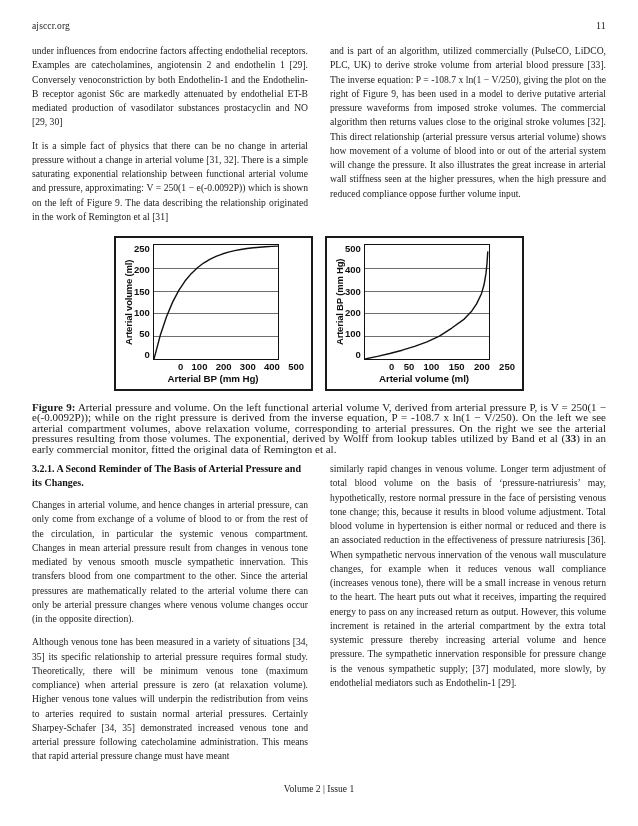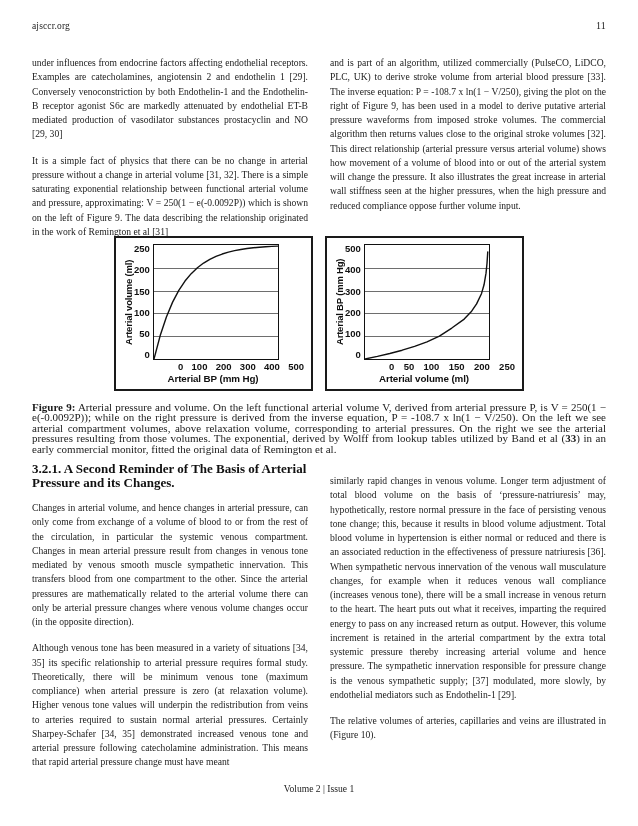--- a/index.html
+++ b/index.html
@@ -41,21 +41,21 @@
     position: absolute;
     left: 32px;
     top: 44px;
     width: 574px;
     display: flex;
     gap: 22px;
   }
   .col { width: 276px; }
 
   p.body {
-    margin: 12px 0 9px 0;
+    margin: 0 0 9px 0;
     font-size: 9.6px;
     line-height: 14.25px;
     text-align: justify;
     text-justify: inter-word;
     hyphens: manual;
   }
   p.body:last-child { margin-bottom: 0; }
 
   
   .figure-wrap {
@@ -157,21 +157,21 @@
   .cols-lower {
     position: absolute;
     left: 32px;
     top: 462px;
     width: 574px;
     display: flex;
     gap: 22px;
   }
   h3.section {
     margin: 0 0 9px 0;
-    font-size: 13px;
+    font-size: 10px;
     line-height: 13.6px;
     font-weight: bold;
     color: #111;
   }
 
   
   .footer {
     position: absolute;
     left: 32px;
     top: 783px;
@@ -280,21 +280,20 @@
   </div>
 
   <div class="cols-lower">
     <div class="col">
       <h3 class="section">3.2.1. A Second Reminder of The Basis of Arterial Pressure and its Changes.</h3>
       <p class="body">Changes in arterial volume, and hence changes in arterial pressure, can only come from exchange of a volume of blood to or from the rest of the circulation, in particular the systemic venous compartment. Changes in mean arterial pressure result from changes in venous tone mediated by venous smooth muscle sympathetic innervation. This transfers blood from one compartment to the other. Since the arterial pressures are mathematically related to the arterial volume there can only be arterial pressure changes where venous volume changes occur (in the opposite direction).</p>
       <p class="body">Although venous tone has been measured in a variety of situations [34, 35] its specific relationship to arterial pressure requires formal study. Theoretically, there will be minimum venous tone (maximum compliance) when arterial pressure is zero (at relaxation volume). Higher venous tone values will underpin the redistribution from veins to arteries required to sustain normal arterial pressures. Certainly Sharpey-Schafer [34, 35] demonstrated increased venous tone and arterial pressure following catecholamine administration. This means that rapid arterial pressure change must have meant</p>
     </div>
     <div class="col">
       <p class="body">similarly rapid changes in venous volume. Longer term adjustment of total blood volume on the basis of ‘pressure-natriuresis’ may, hypothetically, restore normal pressure in the face of persisting venous tone change; this, because it results in blood volume adjustment. Total blood volume in hypertension is either normal or reduced and there is an associated reduction in the effectiveness of pressure natriuresis [36]. When sympathetic nervous innervation of the venous wall musculature changes, for example when it reduces venous wall compliance (increases venous tone), there will be a small increase in venous return to the heart. The heart puts out what it receives, imparting the required energy to pass on any increased return as output. However, this volume increment is retained in the arterial compartment by the extra total systemic pressure thereby increasing arterial volume and hence pressure. The sympathetic innervation responsible for pressure change is the venous sympathetic supply; [37] modulated, more slowly, by endothelial mediators such as Endothelin-1 [29].</p>
-      <p class="body">The relative volumes of arteries, capillaries and veins are illustrated in (Figure 10).</p>
     </div>
   </div>
 
   <div class="footer">
     <span>Volume 2 | Issue 1</span>
   </div>
 
 </div>
 
 </body></html>

